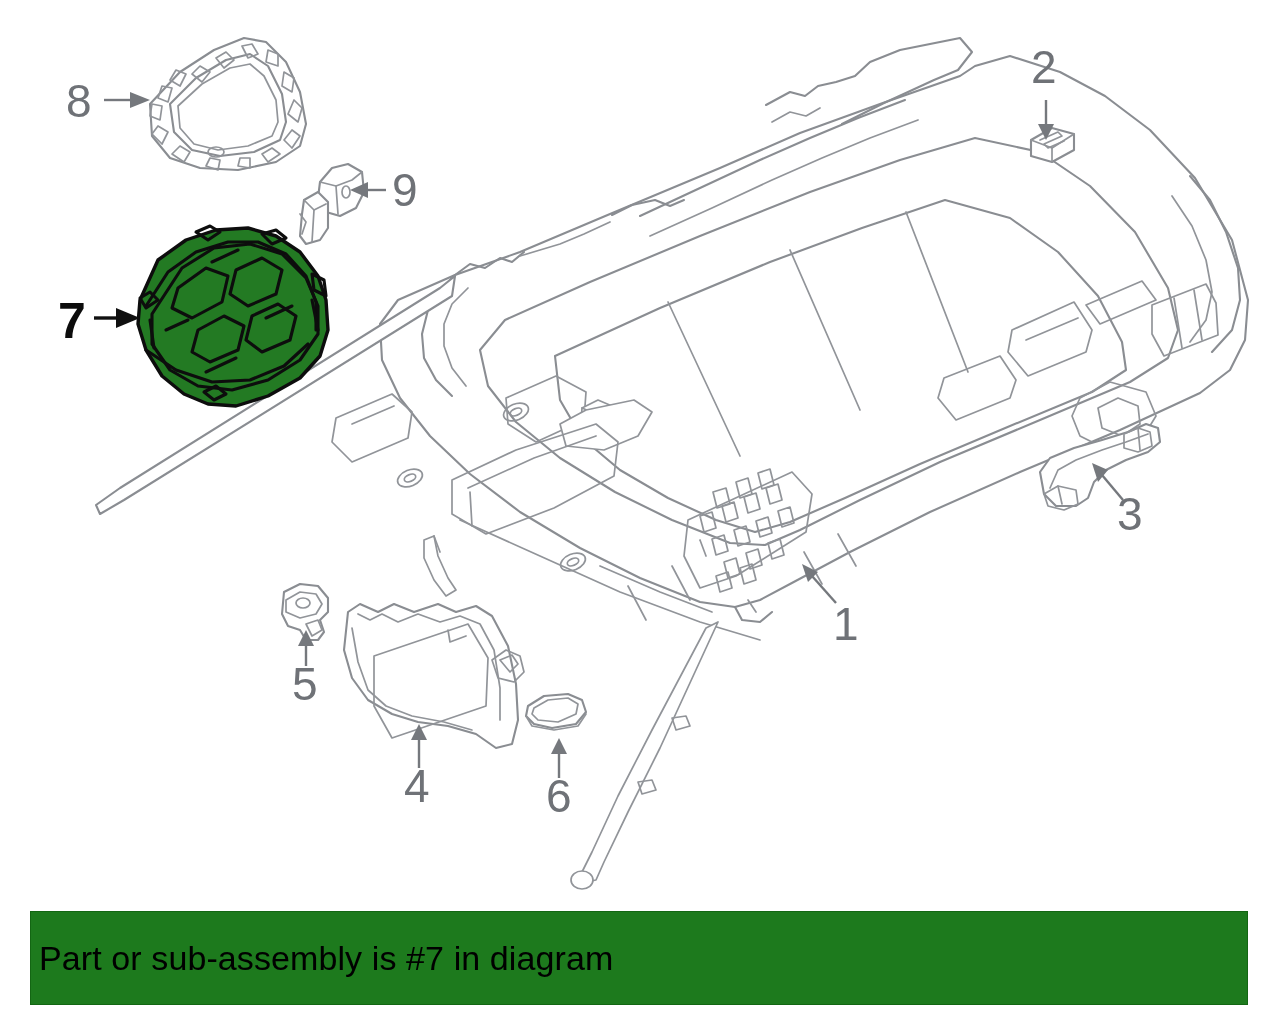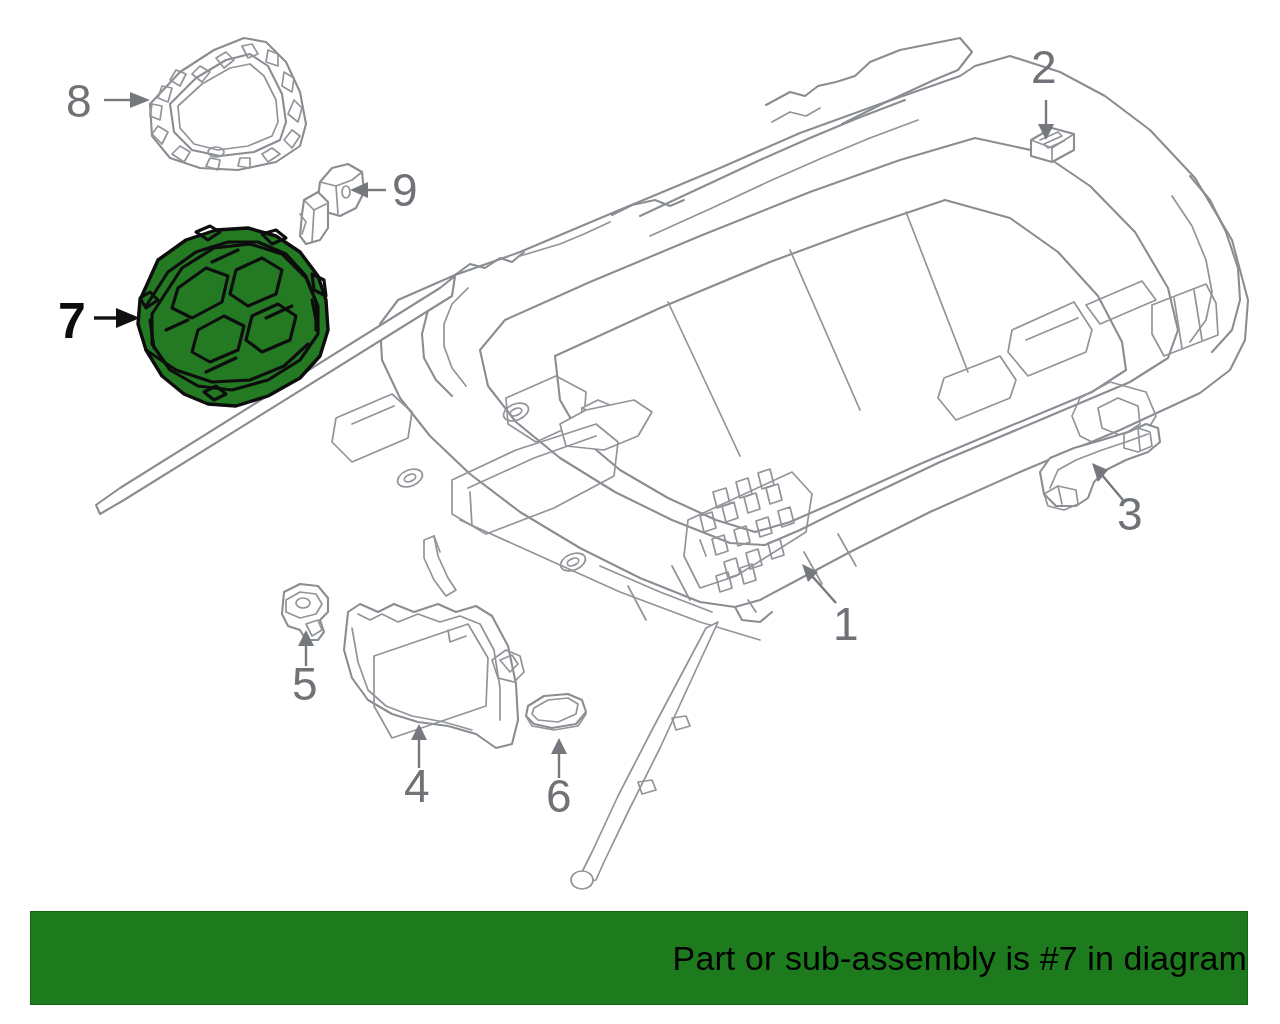--- a/index.html
+++ b/index.html
@@ -106,21 +106,21 @@
   #footer-banner {
     position: absolute;
     left: 30px;
     top: 911px;
     width: 1218px;
     height: 94px;
     background: #1d7a1d;
     box-sizing: border-box;
     display: flex;
     flex-direction: column;
-    align-items: flex-end;
+    align-items: flex-start;
     justify-content: center;
     border: 1px solid #136613;
     padding-left: 8px;
   }
   #footer-banner .banner-line {
     color: #000000;
     font-family: "Liberation Sans", sans-serif;
     font-size: 34px;
     line-height: 40px;
     letter-spacing: 0.1px;

